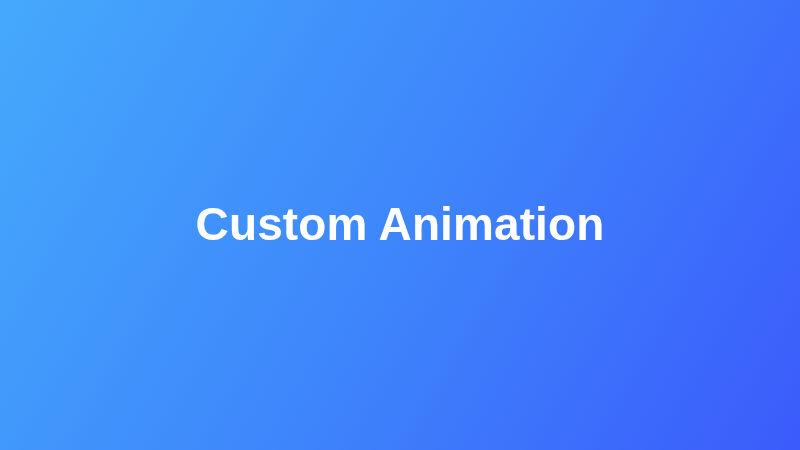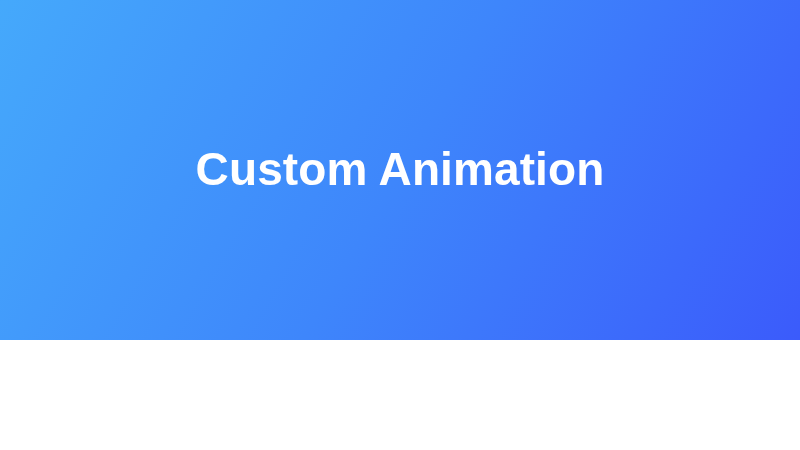--- a/index.html
+++ b/index.html
@@ -11,21 +11,21 @@
   body {
     width: 800px;
     height: 450px;
     overflow: hidden;
     font-family: "Liberation Sans", sans-serif;
   }
 
   .slide {
     position: relative;
     width: 800px;
-    height: 340px;
+    height: 450px;
     box-sizing: border-box;
     display: flex;
     align-items: center;
     justify-content: center;
     
     background-image: linear-gradient(120deg, #45a9fb 0%, #3e86fb 50%, #3b5bfb 100%);
     background-color: #3e86fb;
     overflow: hidden;
   }
 

